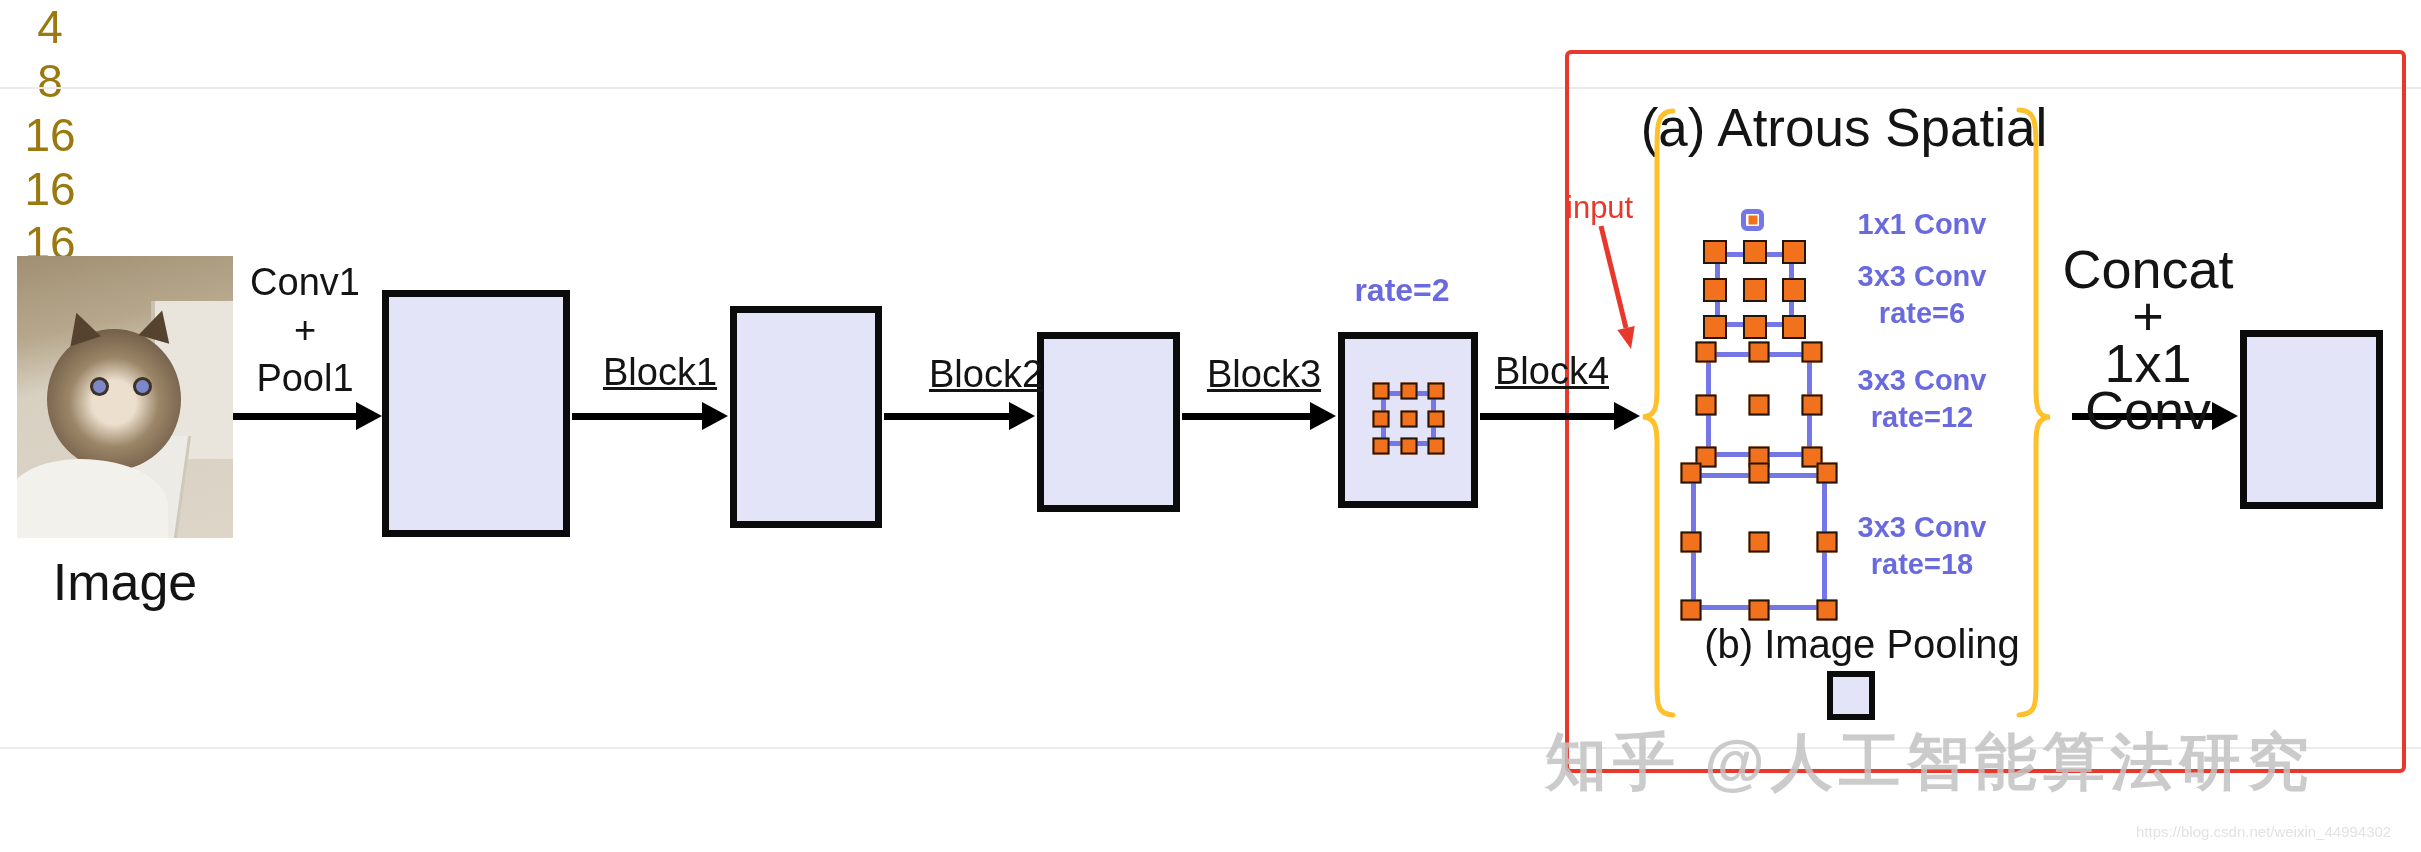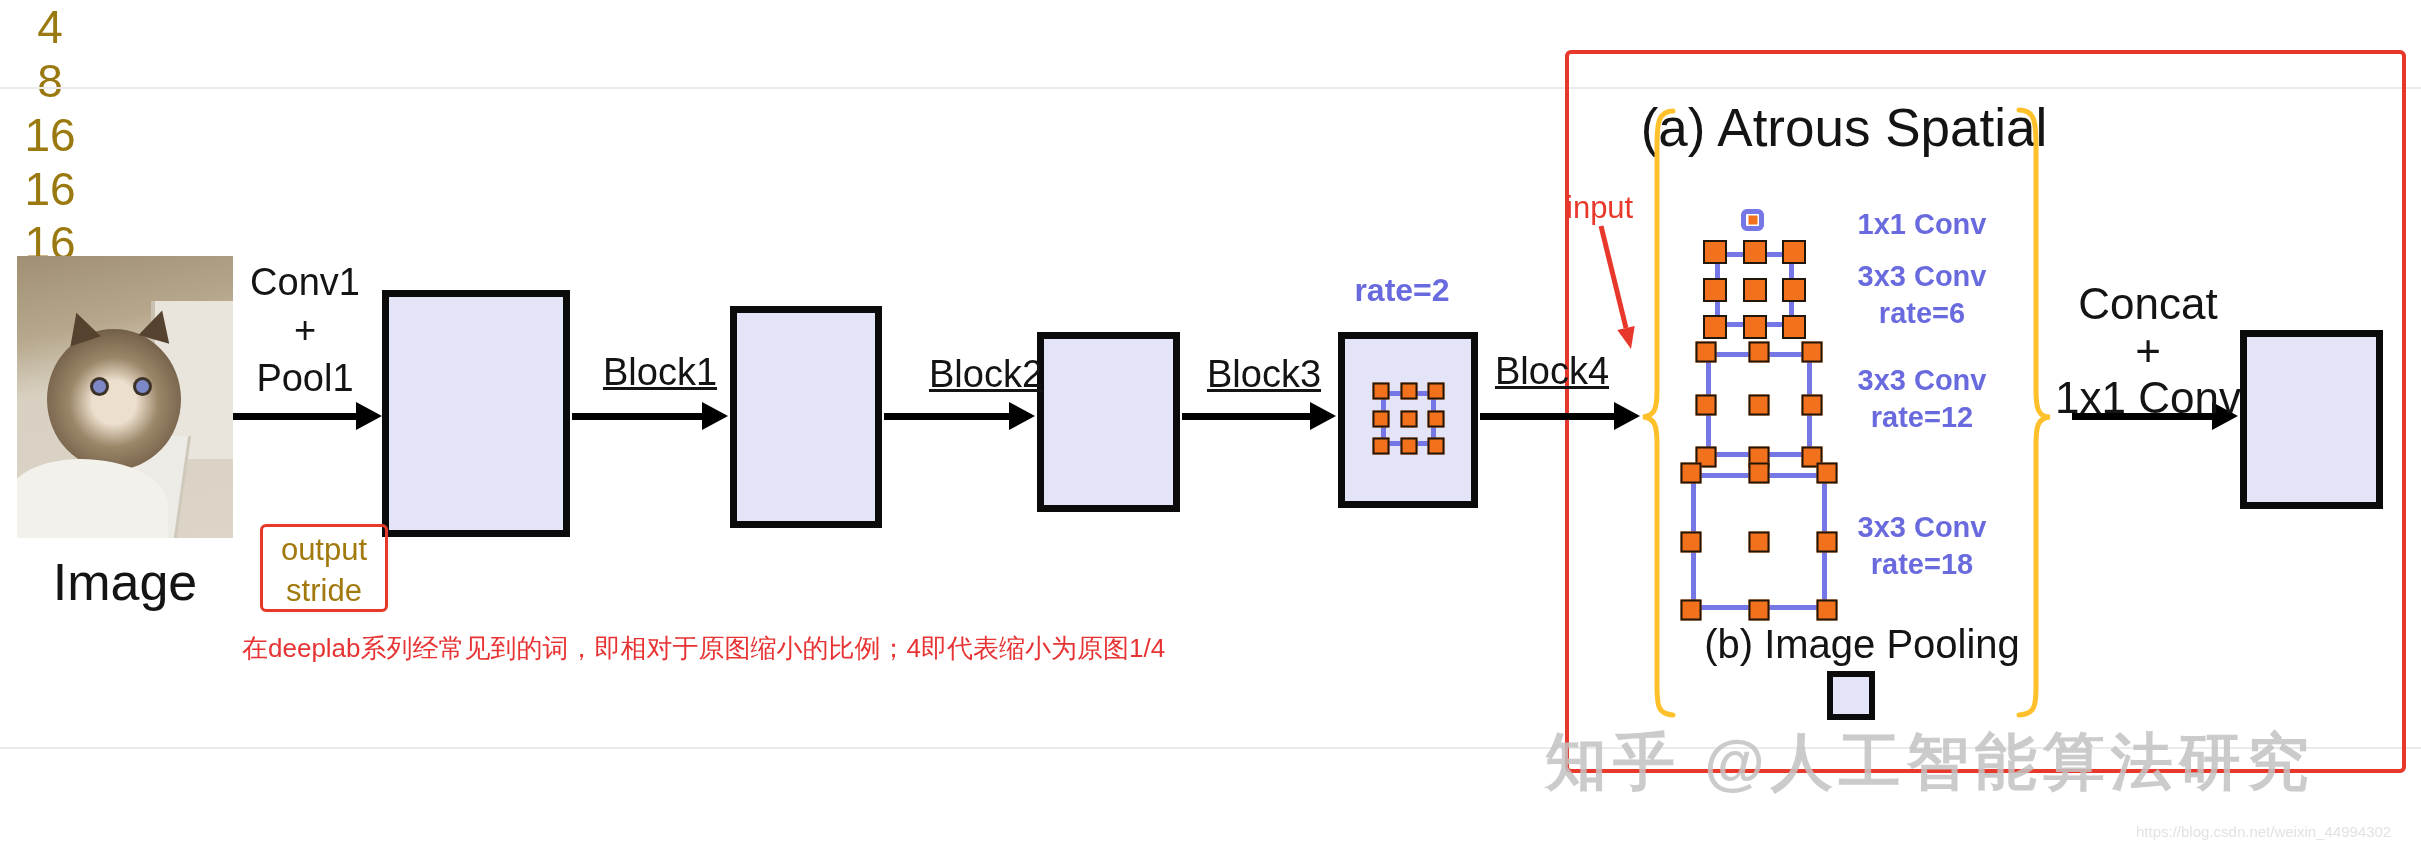--- a/index.html
+++ b/index.html
@@ -138,31 +138,26 @@
       <i class="pt" style="left: 50%; top: 0%; width: 17px; height: 17px;"></i>
       <i class="pt" style="left: 100%; top: 0%; width: 17px; height: 17px;"></i>
       <i class="pt" style="left: 0%; top: 50%; width: 17px; height: 17px;"></i>
       <i class="pt" style="left: 50%; top: 50%; width: 17px; height: 17px;"></i>
       <i class="pt" style="left: 100%; top: 50%; width: 17px; height: 17px;"></i>
       <i class="pt" style="left: 0%; top: 100%; width: 17px; height: 17px;"></i>
       <i class="pt" style="left: 50%; top: 100%; width: 17px; height: 17px;"></i>
       <i class="pt" style="left: 100%; top: 100%; width: 17px; height: 17px;"></i>
     </div>
 
-  <div class="osbox">
-    <div>output</div>
-    <div>stride</div>
-  </div>
   <div class="stride-num" style="left:412px;top:558px">4</div>
   <div class="stride-num" style="left:756px;top:558px">8</div>
   <div class="stride-num" style="left:1060px;top:558px">16</div>
   <div class="stride-num" style="left:1358px;top:558px">16</div>
   <div class="stride-num" style="left:2270px;top:555px">16</div>
 
-  <div class="note">在deeplab系列经常见到的词，即相对于原图缩小的比例；4即代表缩小为原图1/4</div>
 
   <div class="lbl" style="left:1566px;top:190px;width:100px;font-size:31px;color:#E8382C;text-align:left">input</div>
 
   <div class="lbl" style="left:1624px;top:105px;width:440px;font-size:53px;line-height:45px">
     <div>(a) Atrous Spatial</div>
   </div>
 
   <div class="one">
       <i></i>
     </div>
@@ -212,21 +207,21 @@
     <div>3x3 Conv</div>
     <div>rate=12</div>
   </div>
   <div class="branchlbl" style="top:509px">
     <div>3x3 Conv</div>
     <div>rate=18</div>
   </div>
 
   <div class="lbl" style="left:1662px;top:622px;width:400px;font-size:40px">(b) Image Pooling</div>
 
-  <div class="lbl" style="left:2048px;top:280px;width:200px;font-size:44px;line-height:47px">
+  <div class="lbl" style="left:2048px;top:246px;width:200px;font-size:54px;line-height:47px">
     <div>Concat</div>
     <div>+</div>
     <div>1x1 Conv</div>
   </div>
 
   <svg class="overlay" width="2421" height="852" viewBox="0 0 2421 852">
     <path d="M1673,111 C1658,111 1657,124 1657,146 L1657,390 C1657,408 1655,416 1643,417 C1655,418 1657,426 1657,444 L1657,686 C1657,706 1658,714 1673,715" fill="none" stroke="#FFC12B" stroke-width="5" stroke-linecap="round"></path>
     <path d="M2019,110 C2035,110 2036,123 2036,145 L2036,390 C2036,408 2038,417 2050,417 C2038,418 2036,426 2036,444 L2036,686 C2036,706 2035,714 2019,715" fill="none" stroke="#FFC12B" stroke-width="5" stroke-linecap="round"></path>
     <line x1="1601" y1="226" x2="1626" y2="328" stroke="#E8382C" stroke-width="5"></line>
     <polygon points="1631,349 1634.7,325.9 1617.3,330.1" fill="#E8382C"></polygon>

